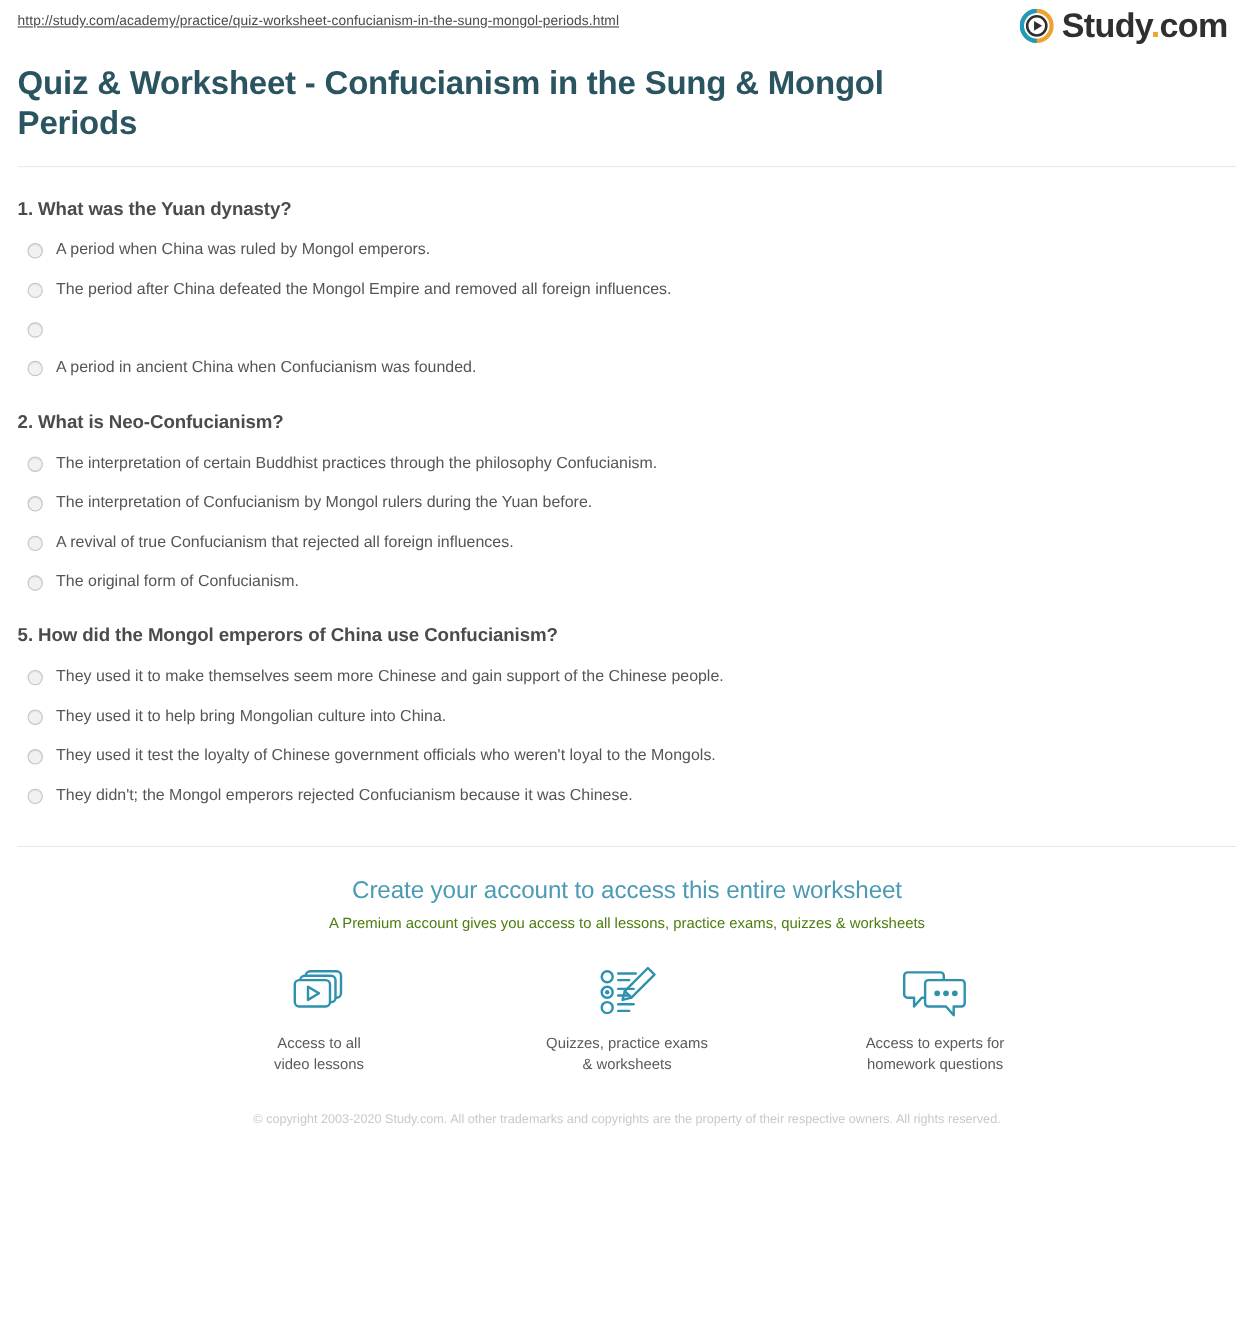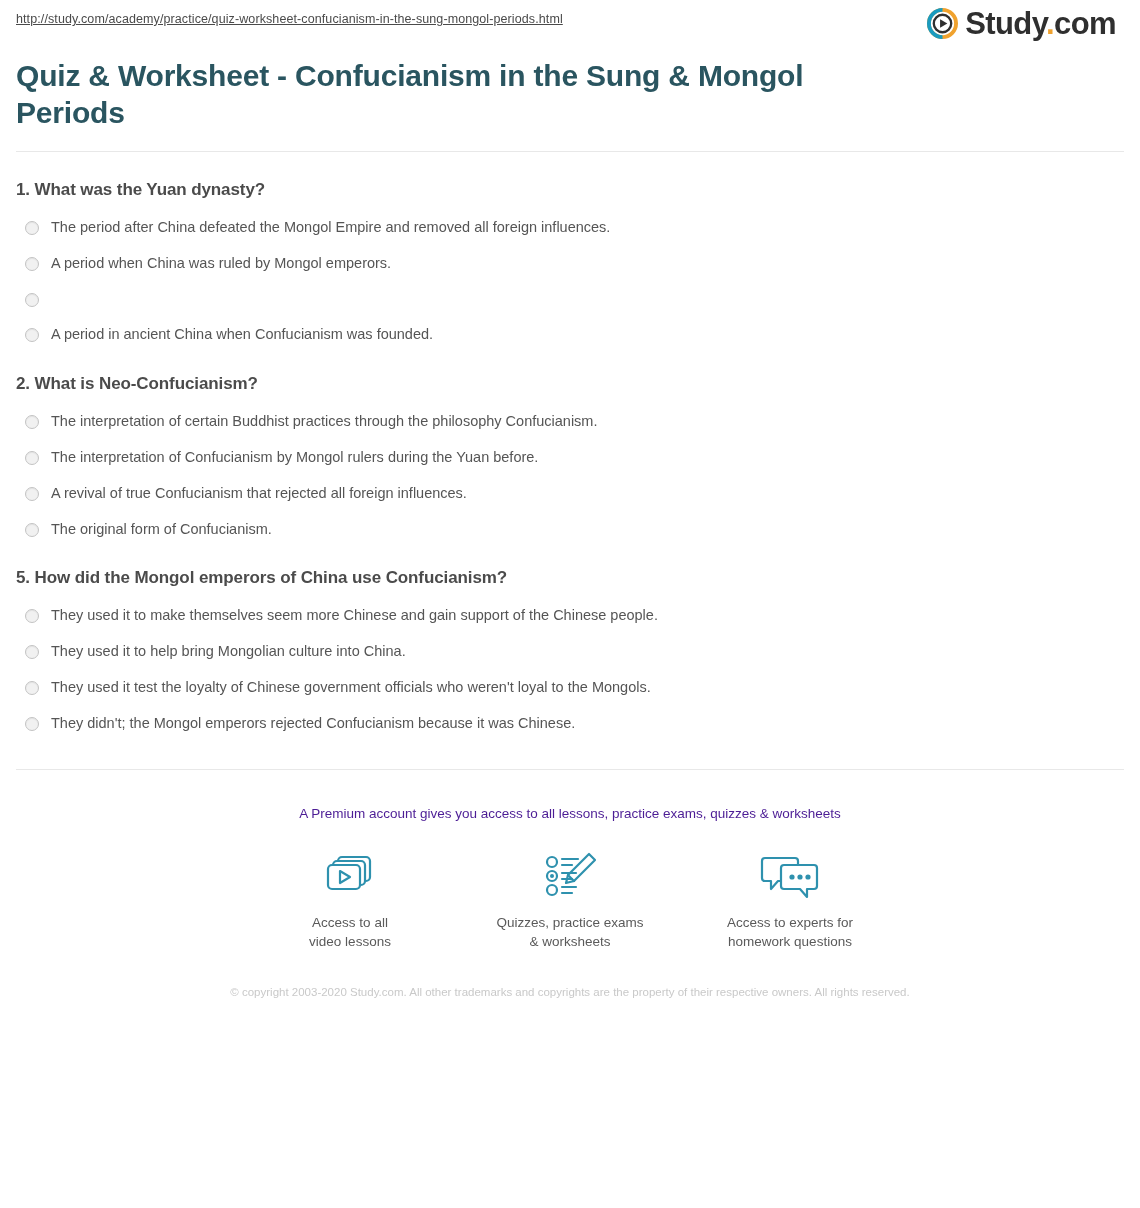--- a/index.html
+++ b/index.html
@@ -124,29 +124,29 @@
   .cta { text-align: center; padding-top: 26px; }
   .cta-title {
     font-size: 22px;
     color: #4c9bb4;
     font-weight: normal;
     letter-spacing: -0.1px;
   }
   .cta-sub {
     margin-top: 10px;
     font-size: 13.5px;
-    color: #4c1d95;
+    color: #4d7c0f;
   }
 
   .features {
     margin-top: 26px;
     display: flex;
     justify-content: center;
     align-items: center;
-    gap: 50px;
+    gap: 110px;
   }
   .feature { width: 170px; text-align: center; }
   .feature-icon {
     height: 58px;
     display: flex;
     align-items: center;
     justify-content: center;
   }
   .feature-label {
     margin-top: 8px;
@@ -193,25 +193,25 @@
   <h1 class="title">Quiz &amp; Worksheet - Confucianism in the Sung &amp; Mongol Periods</h1>
 
   <div class="divider"></div>
 
   <div class="questions">
 
     <div class="question-block">
       <div class="q-title">1. What was the Yuan dynasty?</div>
       <div class="choice">
         <span class="radio"></span>
+        <span class="choice-label">A period when China was ruled by Mongol emperors.</span>
+      </div>
+      <div class="choice">
+        <span class="radio"></span>
         <span class="choice-label">The period after China defeated the Mongol Empire and removed all foreign influences.</span>
-      </div>
-      <div class="choice">
-        <span class="radio"></span>
-        <span class="choice-label">A period when China was ruled by Mongol emperors.</span>
       </div>
       <div class="choice">
         <span class="radio"></span>
       </div>
       <div class="choice">
         <span class="radio"></span>
         <span class="choice-label">A period in ancient China when Confucianism was founded.</span>
       </div>
     </div>
 
@@ -253,20 +253,21 @@
         <span class="radio"></span>
         <span class="choice-label">They didn't; the Mongol emperors rejected Confucianism because it was Chinese.</span>
       </div>
     </div>
 
   </div>
 
   <div class="divider-bottom"></div>
 
   <div class="cta">
+    <div class="cta-title">Create your account to access this entire worksheet</div>
     <div class="cta-sub">A Premium account gives you access to all lessons, practice exams, quizzes &amp; worksheets</div>
 
     <div class="features">
 
       <div class="feature">
         <div class="feature-icon">
           <svg width="56" height="52" viewBox="0 0 56 52" aria-hidden="true">
             <g fill="none" stroke="#2e91ae" stroke-width="2.2" stroke-linejoin="round">
               <rect x="16" y="7" width="32" height="24" rx="4"></rect>
               <rect x="11" y="11" width="32" height="24" rx="4" fill="#ffffff"></rect>

